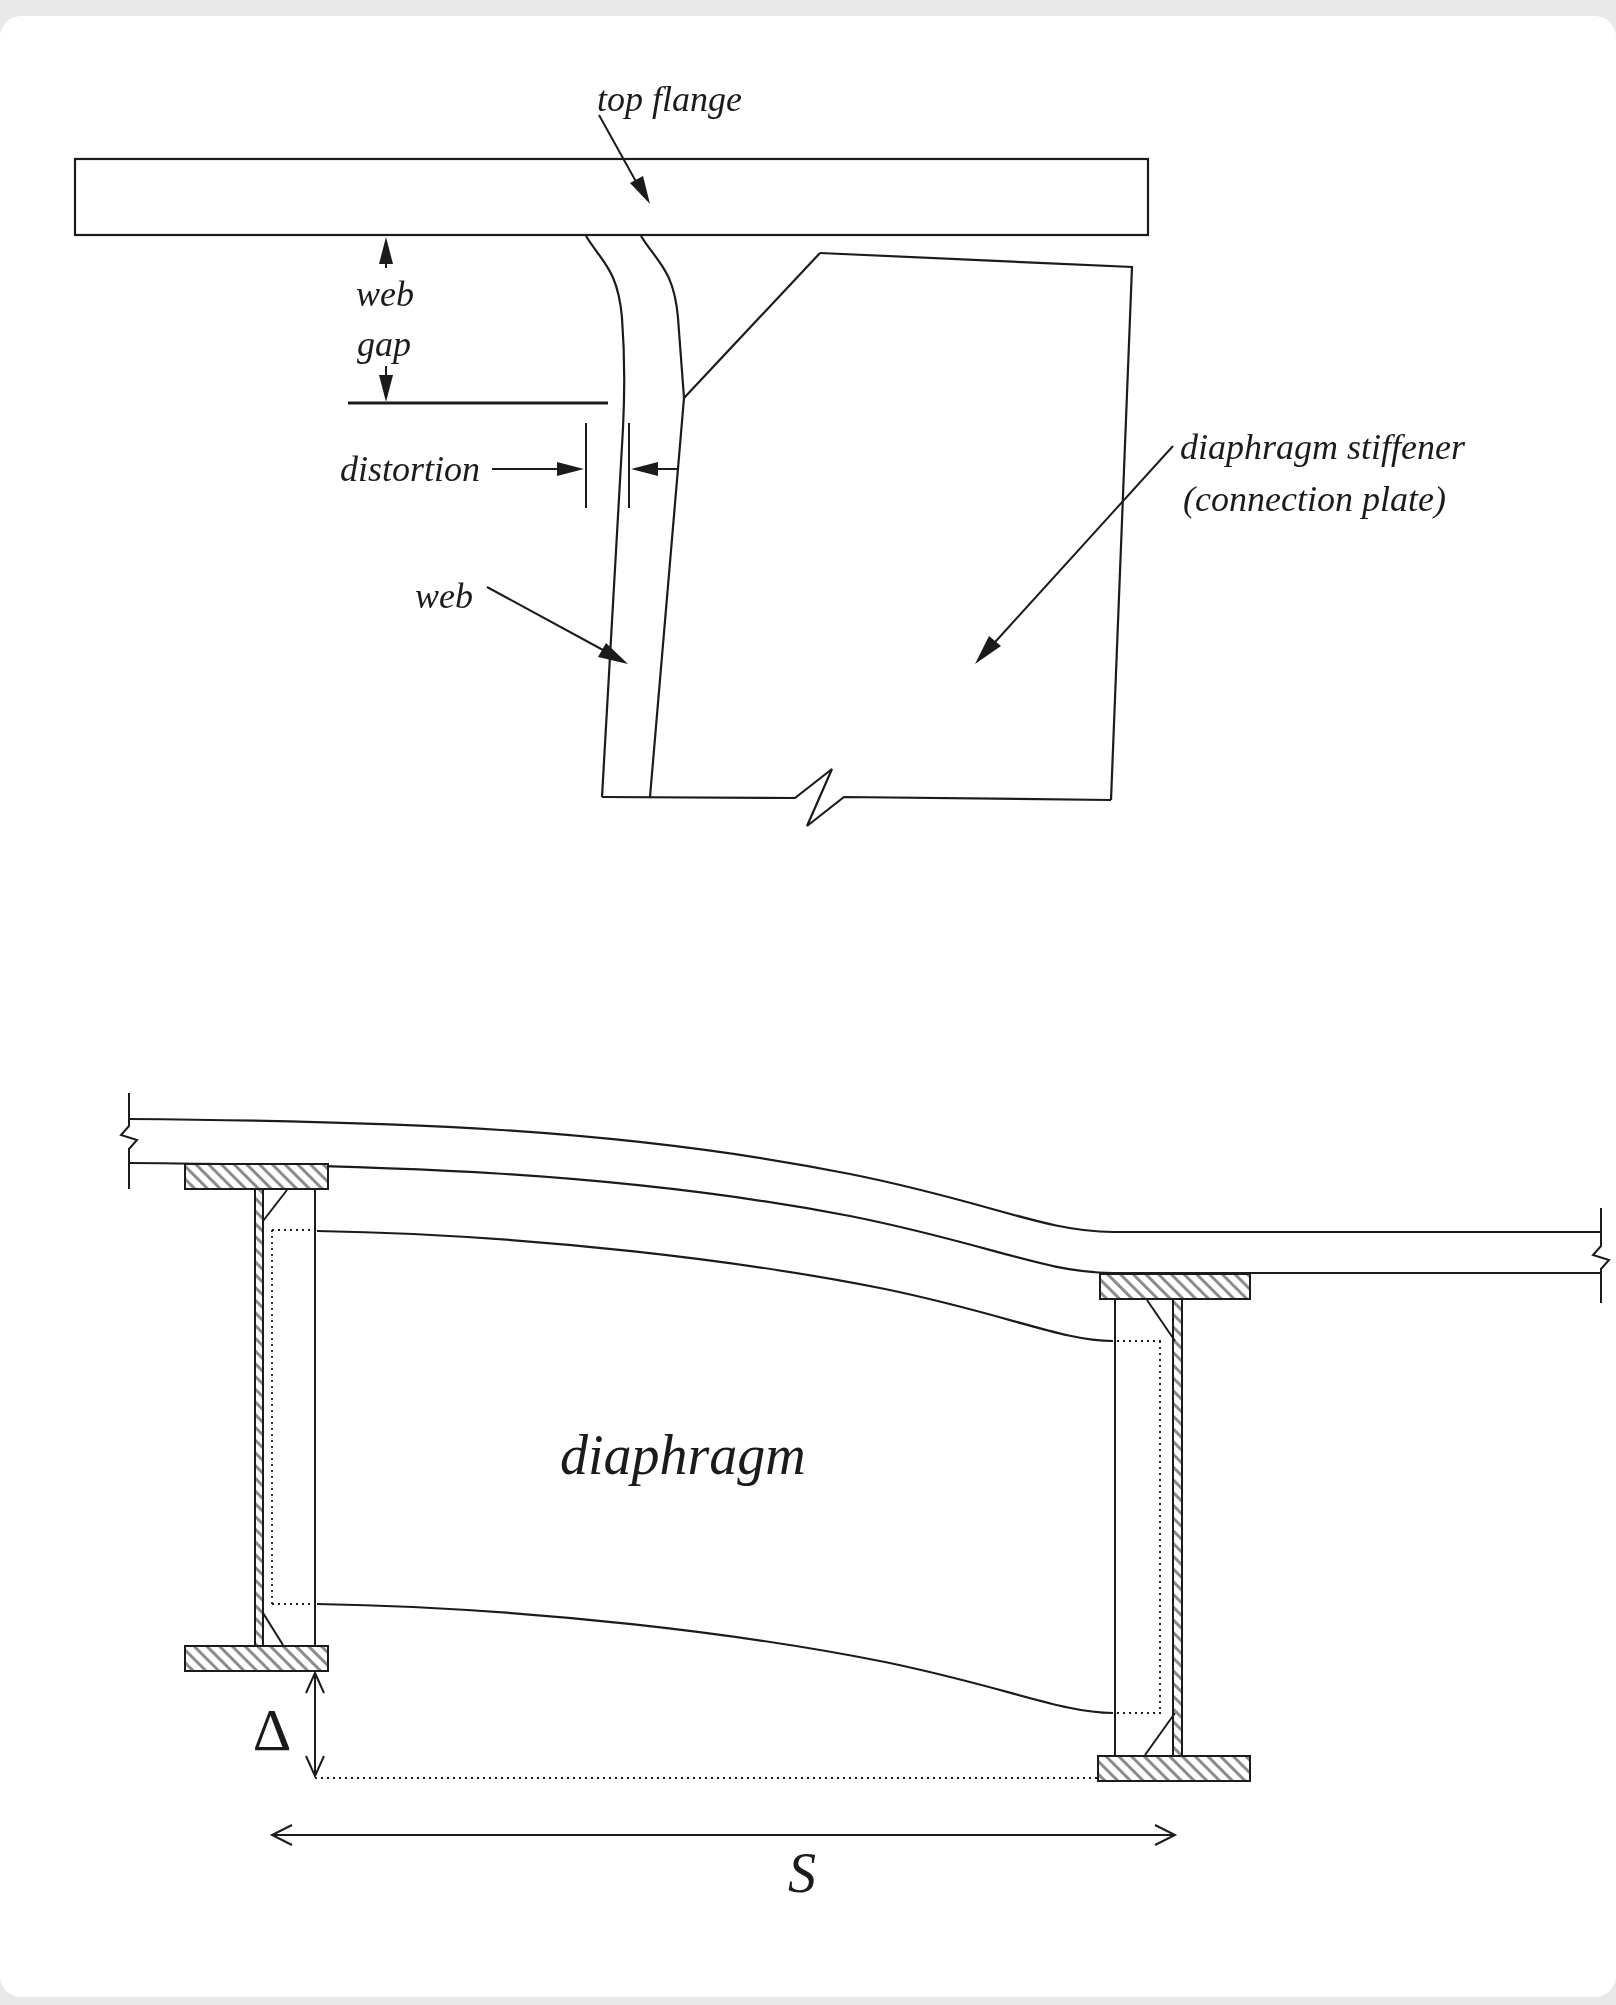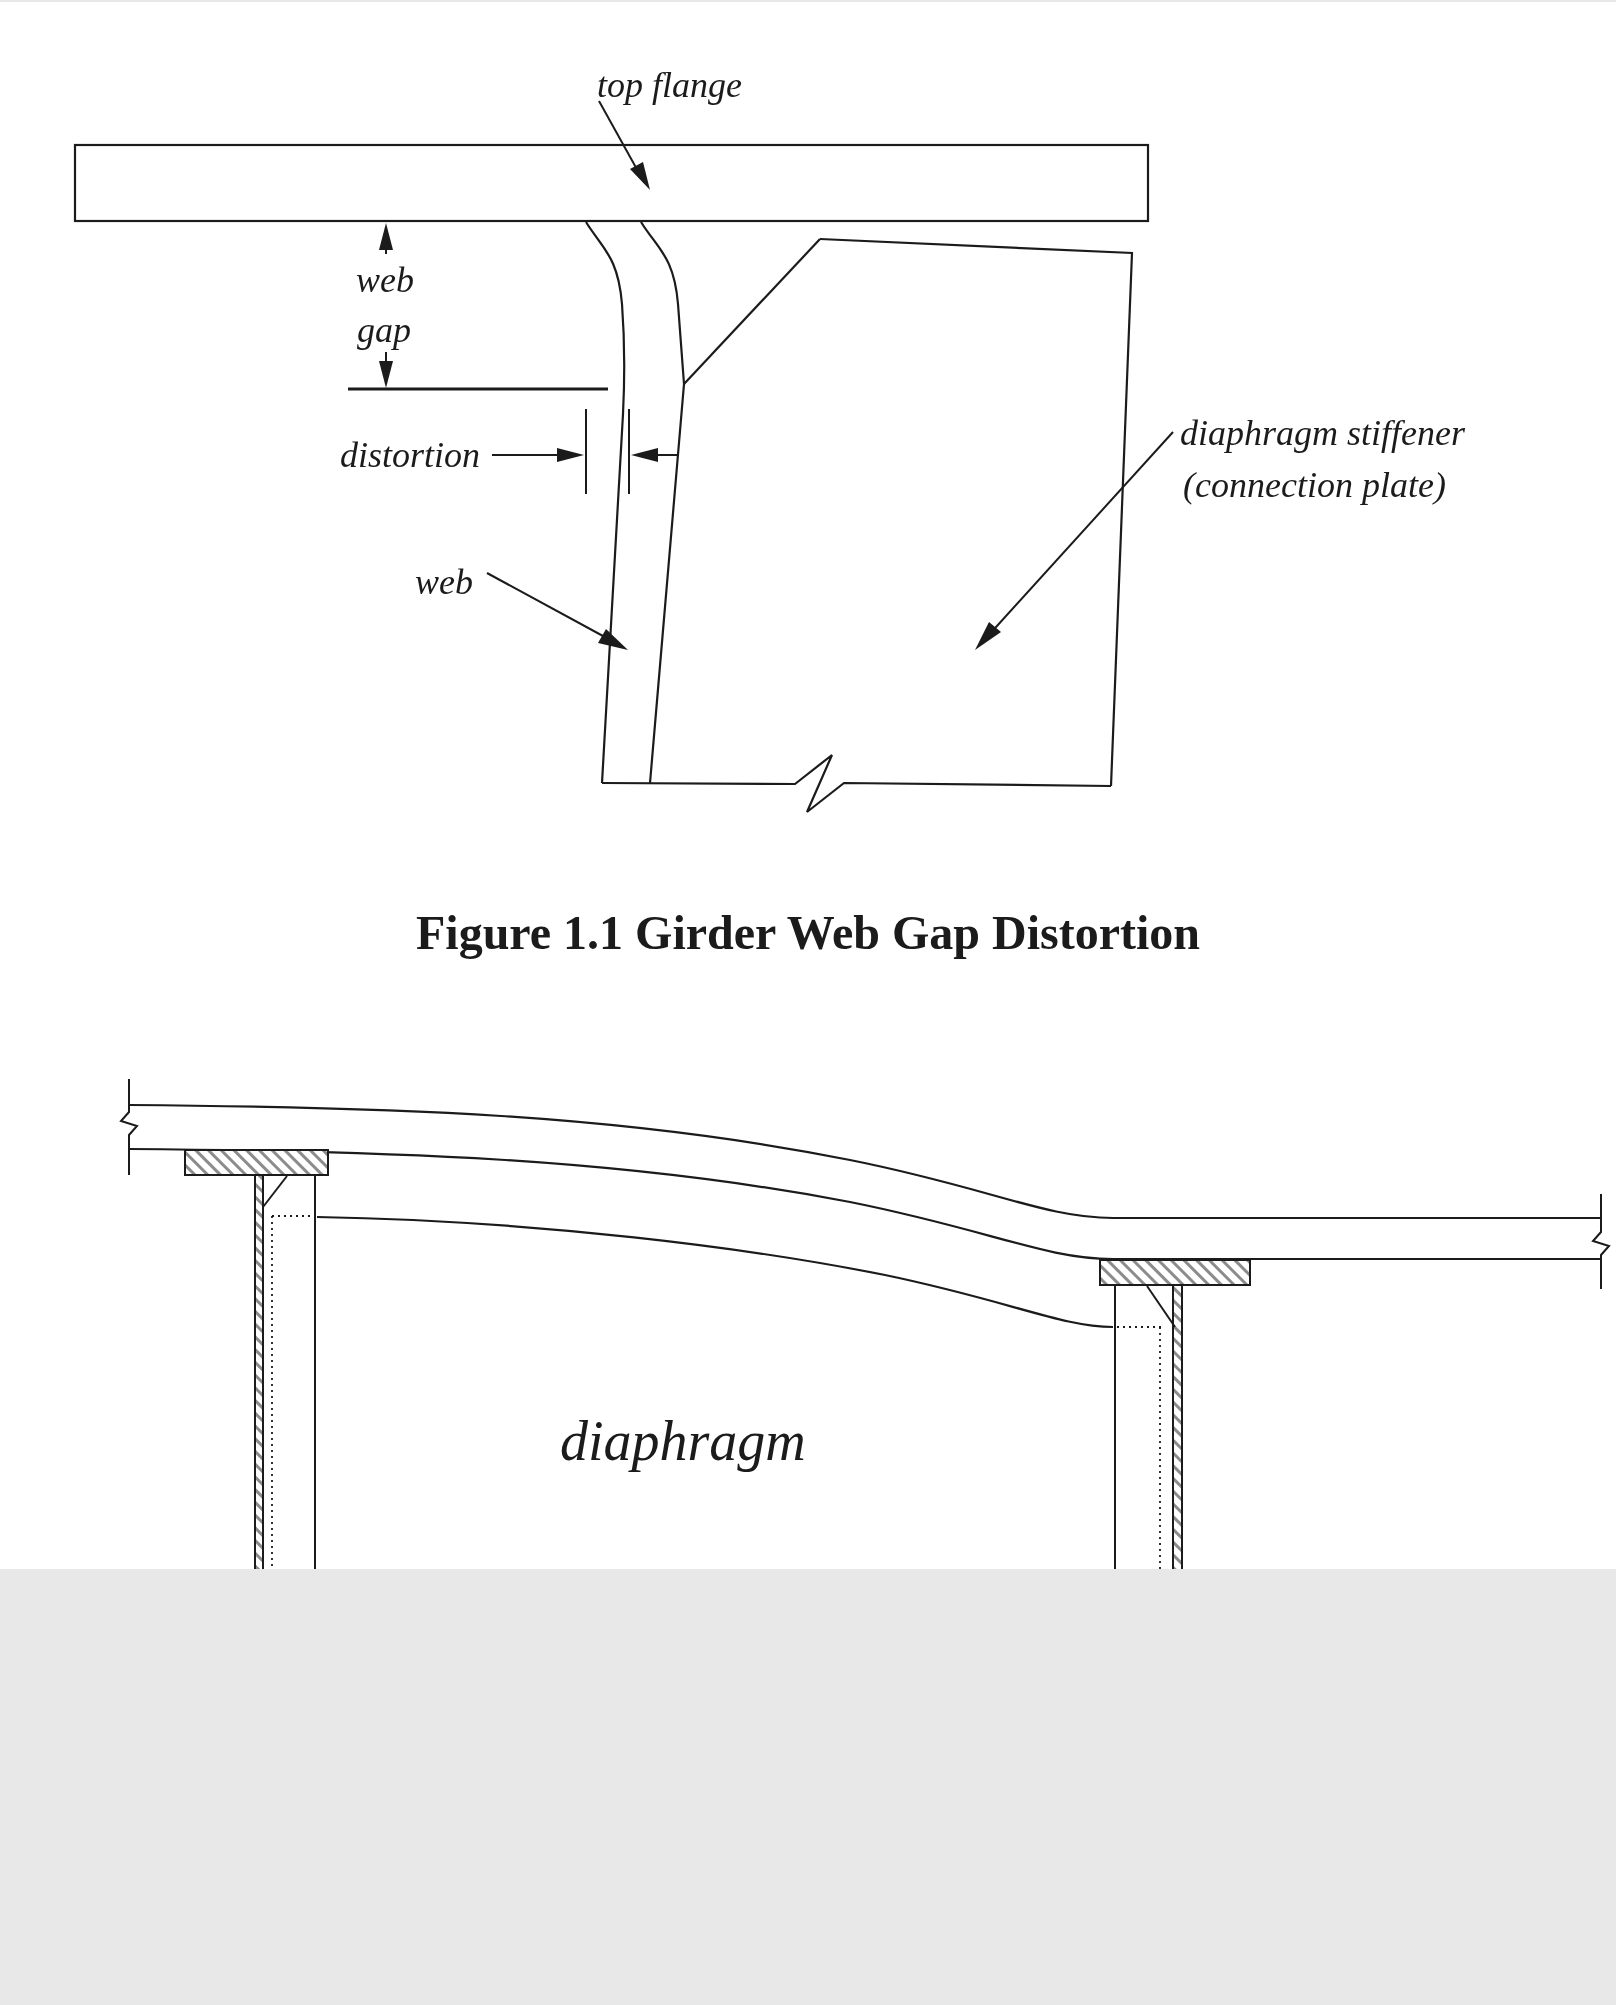--- a/index.html
+++ b/index.html
@@ -4,25 +4,26 @@
 <style>
   :root{
     --paper:#ffffff;
     --ink:#1b1b1b;
     --hatch:#8c8c8c;
   }
   html,body{margin:0;padding:0;background:#e8e8e8;}
   .page{
     position:relative;
     width:1616px;
-    height:1567px;
-    margin:2px auto;
+    height:1981px;
+    margin:16px auto;
     background:var(--paper);
     overflow:hidden;
     font-family:"Liberation Serif", serif;
+    border-radius:21px;
   }
   svg.drawing{position:absolute;left:0;top:0;}
   .ln{stroke:var(--ink);fill:none;stroke-width:2.2;stroke-linecap:butt;stroke-linejoin:miter;}
   .ln-thick{stroke:var(--ink);fill:none;stroke-width:3;}
   .ln-thin{stroke:var(--ink);fill:none;stroke-width:2;}
   .dotted{stroke:var(--ink);fill:none;stroke-width:1.8;stroke-dasharray:2 4;}
   .solidhead{fill:var(--ink);stroke:none;}
   .steel{fill:url(#hatch);stroke:var(--ink);stroke-width:2;}
   .hatch-line{stroke:var(--hatch);}
   .lbl{
@@ -153,16 +154,15 @@
       <text x="272" y="1734" text-anchor="middle" class="lbl-delta">Δ</text>
       <line x1="315" y1="1762" x2="1098" y2="1762" class="dotted"></line>
 
       <line x1="272" y1="1819" x2="1175" y2="1819" class="ln-thin"></line>
       <polyline points="292,1809 272,1819 292,1829" class="ln-thin"></polyline>
       <polyline points="1155,1809 1175,1819 1155,1829" class="ln-thin"></polyline>
       <text x="802" y="1876" text-anchor="middle" class="lbl-big">S</text>
     </g>
   </svg>
 
-  <div class="caption caption-1">Figure 1.1 Girder Web Gap Distortion</div>
   <div class="caption caption-2">Figure 1.2 Differential Deflection of Adjacent Girders</div>
 
 </div>
 
 </body></html>

